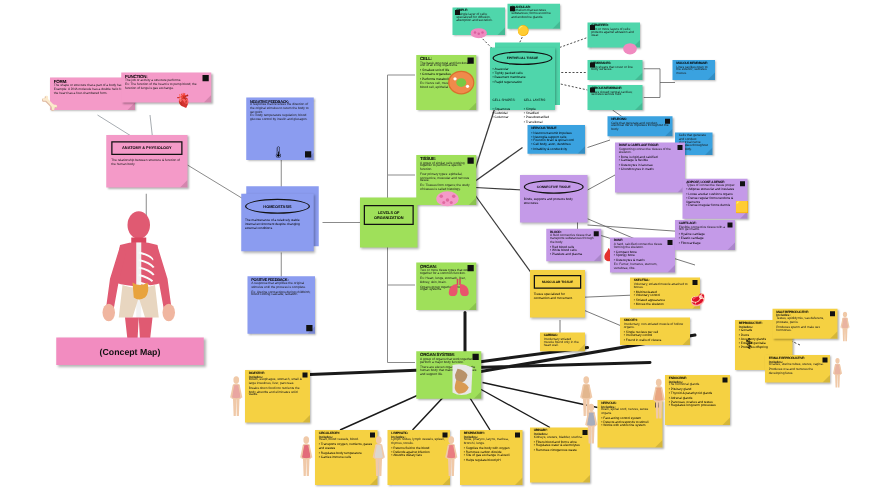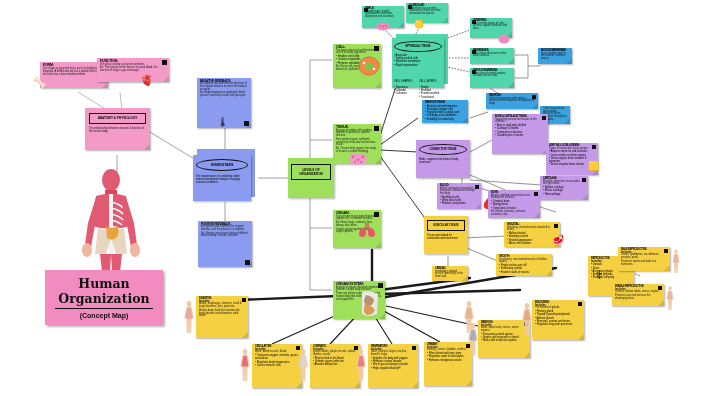--- a/index.html
+++ b/index.html
@@ -181,21 +181,20 @@
     <path d="M22,29 l-8,26 l-3,22 l6,2 l4,-22 l6,-24z" fill="#e05a72"></path>
     <path d="M52,29 l8,26 l3,22 l-6,2 l-4,-22 l-6,-24z" fill="#e05a72"></path>
     <ellipse cx="13" cy="82" rx="5" ry="7" fill="#f0b6a0"></ellipse>
     <ellipse cx="61" cy="82" rx="5" ry="7" fill="#f0b6a0"></ellipse>
     <path d="M24,60 q13,5 26,0 l3,26 h-11 l-5,-16 l-5,16 h-11z" fill="#e8d6c0"></path>
     <path d="M32,58 q6,4 12,0 q2,8 -2,12 q-5,3 -9,0z" fill="#e8a33d"></path>
     <path d="M26,86 l2,18 h8 l1,-18z M48,86 l-2,18 h-8 l-1,-18z" fill="#e05a72"></path>
   </svg>
 
   <div class="titlecard" style="left:45px; top:270px; width:118px;">
-    <div class="t1">Human Organization</div>
     <div class="t2">(Concept Map)</div>
   </div>
 
   <div class="note blue fold" style="left:197px; top:78px; width:54px; min-height:50px;">
     <span class="ttl t3">NEGATIVE FEEDBACK:</span>
     <span class="bd tiny">A response that reverses the direction of the original stimulus to return the body to set point.</span>
     <span class="bd2 tiny">Ex: Body temperature regulation; blood glucose control by insulin and glucagon.</span>
     <div style="position:absolute;left:20px;bottom:1px;font-size:9px;">🌡</div>
     <div class="badge" style="top:auto;bottom:2px;"></div>
   </div>

